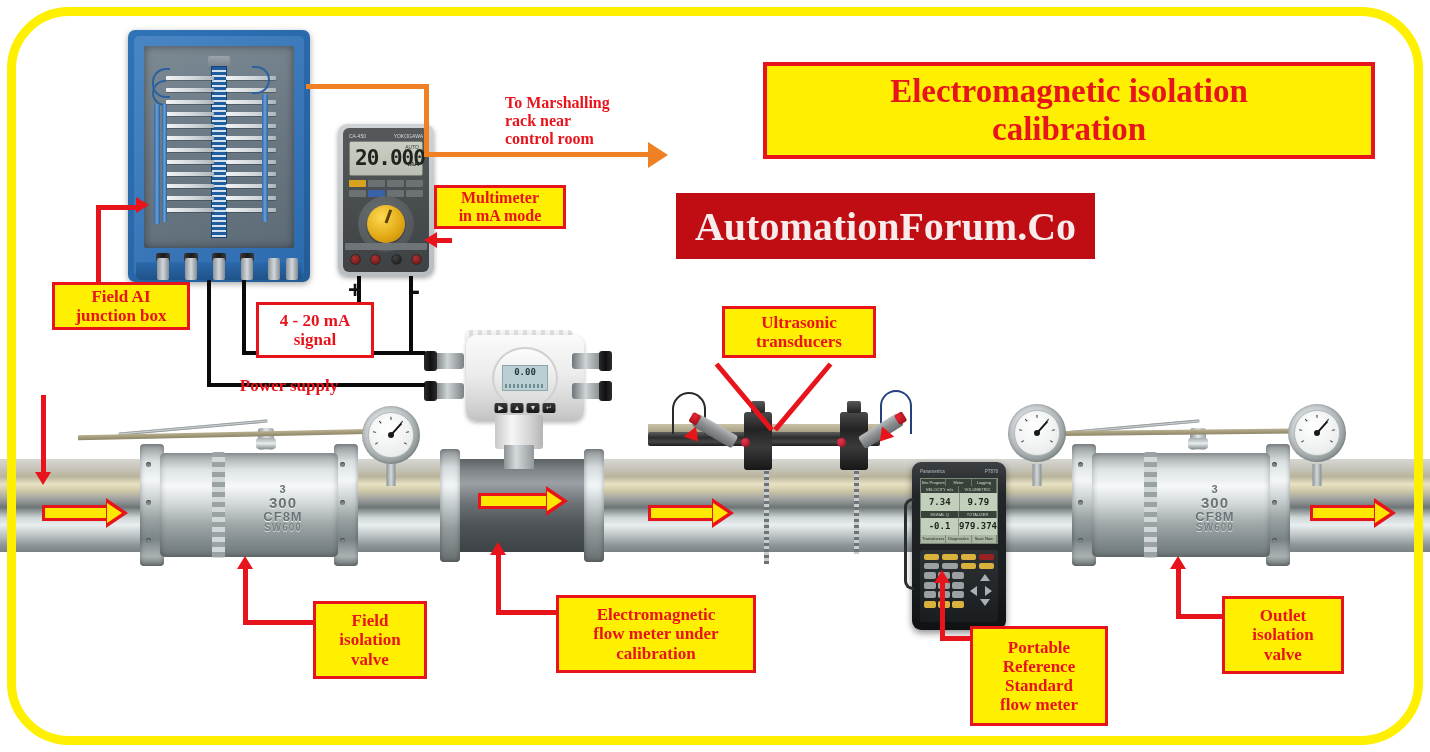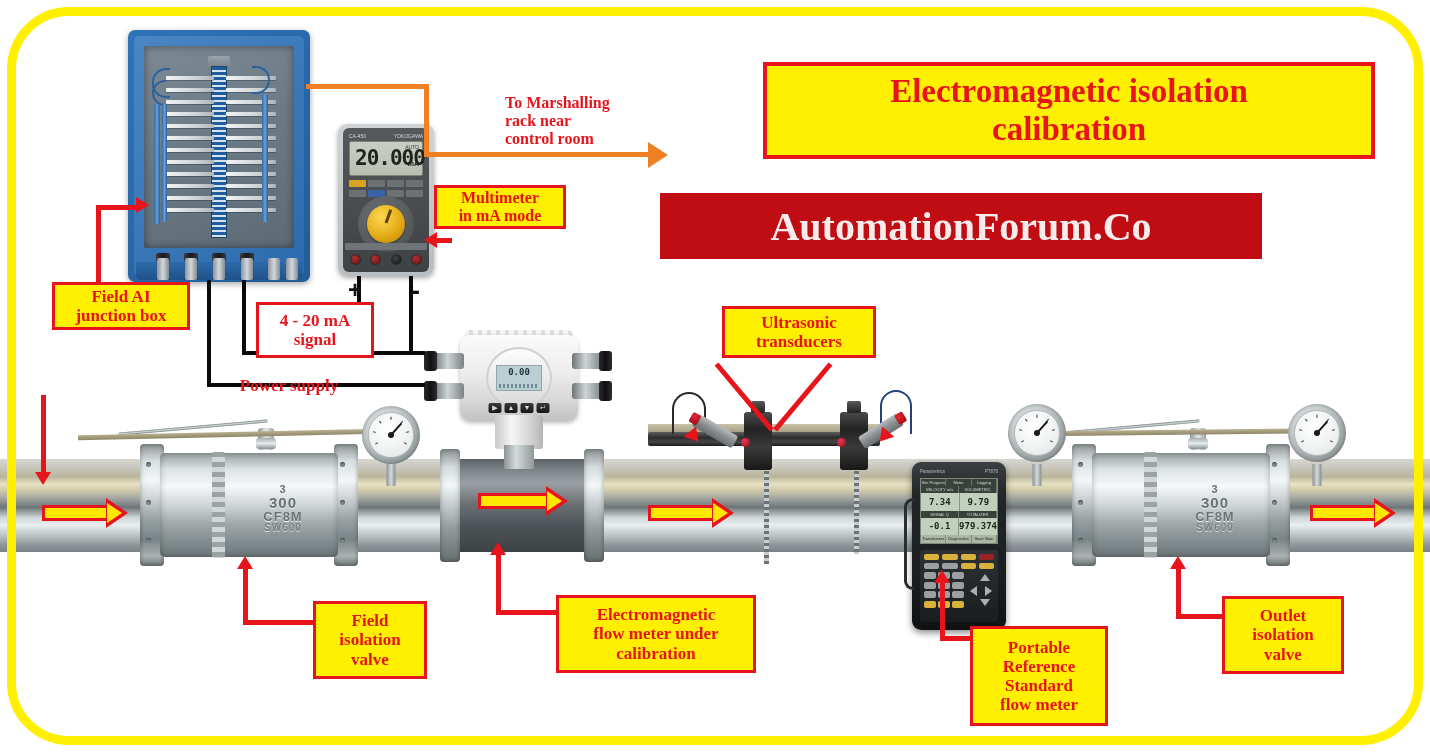--- a/index.html
+++ b/index.html
@@ -51,21 +51,21 @@
   #title-banner {
     position:absolute; left:763px; top:62px; width:612px; height:97px;
     background:#ffef00; border:4px solid #e8141c;
     display:flex; align-items:center; justify-content:center;
     color:#e8141c; font-weight:bold; font-size:33px; line-height:1.15;
     text-align:center; z-index:45;
   }
 
   
   #logo {
-    position:absolute; left:660px; top:193px; width:602px; height:66px;
+    position:absolute; left:676px; top:193px; width:419px; height:66px;
     background:#bf0d13;
     display:flex; align-items:center; justify-content:center;
     color:#f7eceb; font-weight:bold; font-size:40px; letter-spacing:0px;
     z-index:45;
   }
 
   
   #pipe {
     position:absolute; left:0; top:459px; width:1430px; height:93px; z-index:5;
     background:linear-gradient(to bottom,
@@ -288,21 +288,21 @@
   }
 
   .polarity {
     position:absolute; color:#111; font-weight:bold; font-size:24px;
     font-family:"Liberation Sans", sans-serif; z-index:40; line-height:1;
   }
 
   
   #emf { position:absolute; left:438px; top:335px; width:162px; height:140px; z-index:24; }
   #emf .head {
-    position:absolute; left:22px; top:0; width:118px; height:86px;
+    position:absolute; left:28px; top:0; width:118px; height:86px;
     background:linear-gradient(to bottom,#fbfbfb 0%,#ececec 45%,#d6d6d6 78%,#c2c2c2 100%);
     border-radius:10px; box-shadow:0 2px 4px rgba(0,0,0,.28);
   }
   #emf .headtop {
     position:absolute; left:26px; top:-5px; width:110px; height:14px;
     background:repeating-linear-gradient(to right,#f4f4f4 0 5px,#dedede 5px 9px);
     border-radius:6px;
   }
   #emf .bezel {
     position:absolute; left:50%; transform:translateX(-50%); top:12px;

